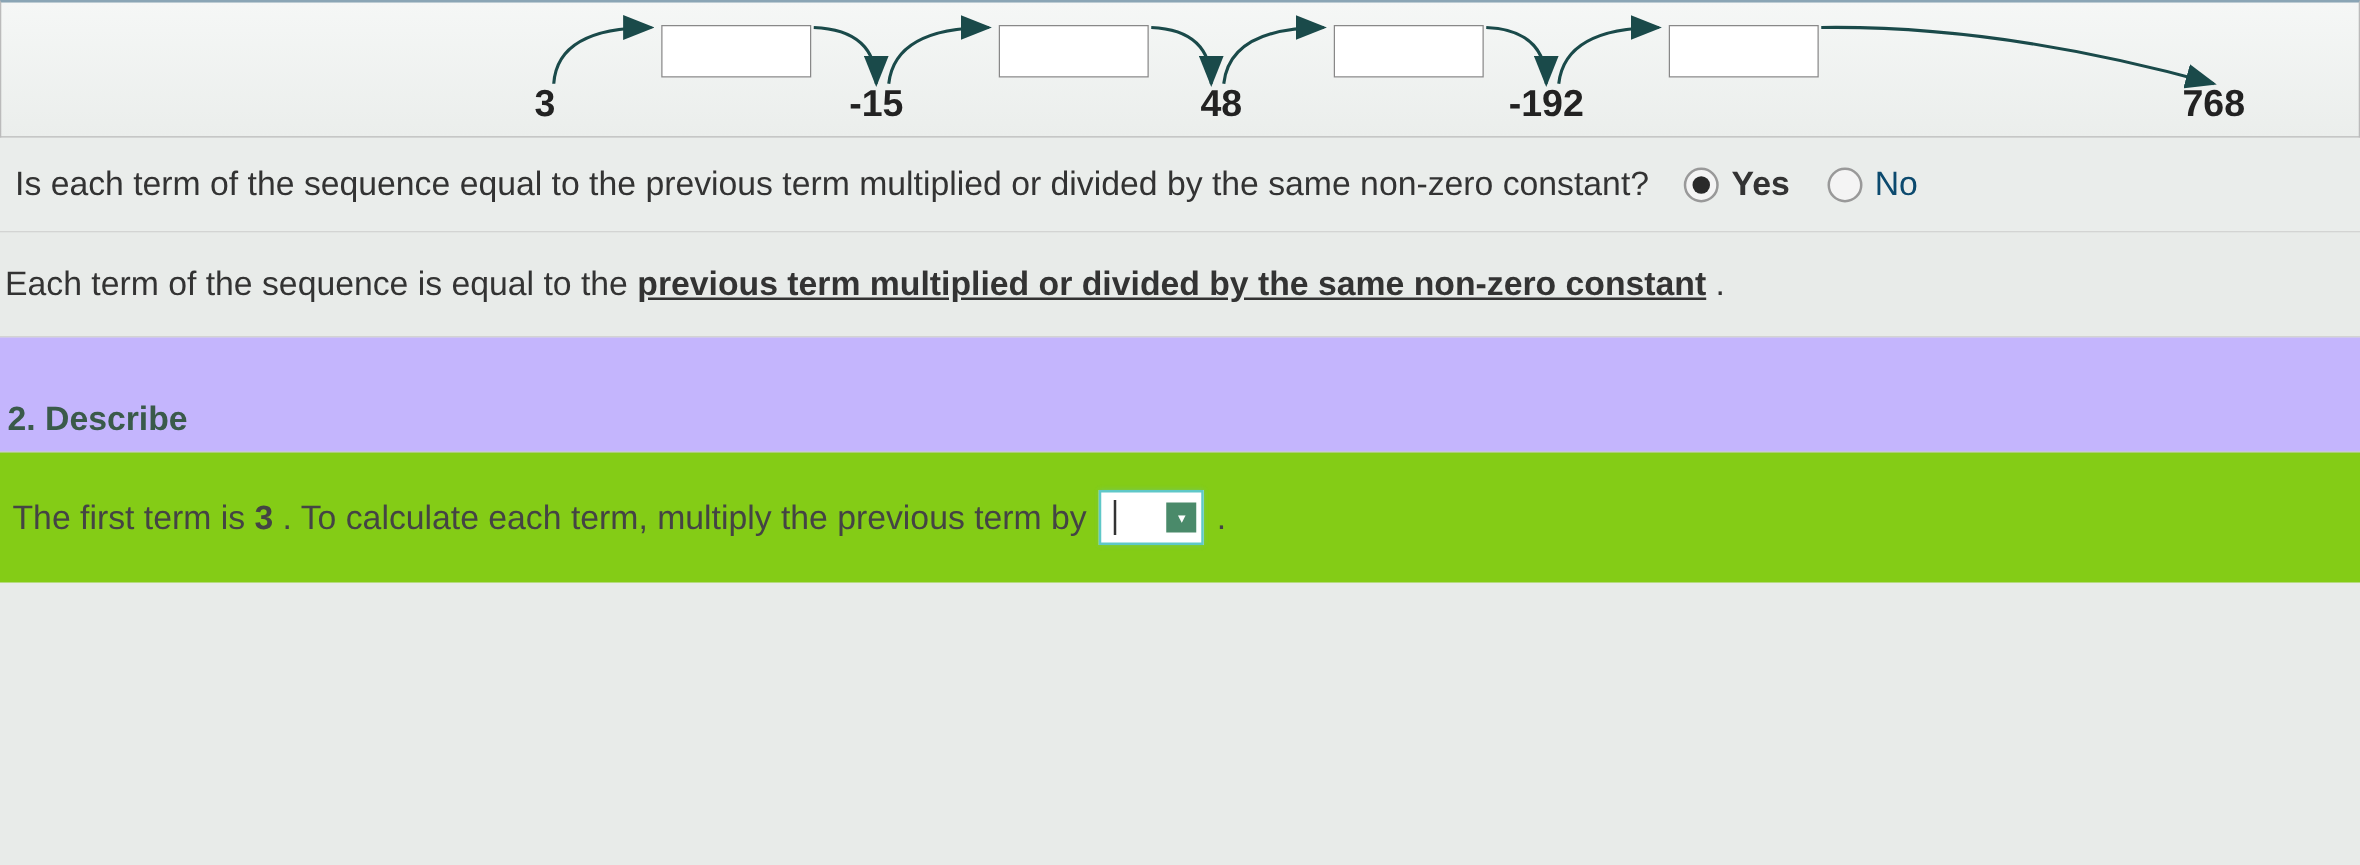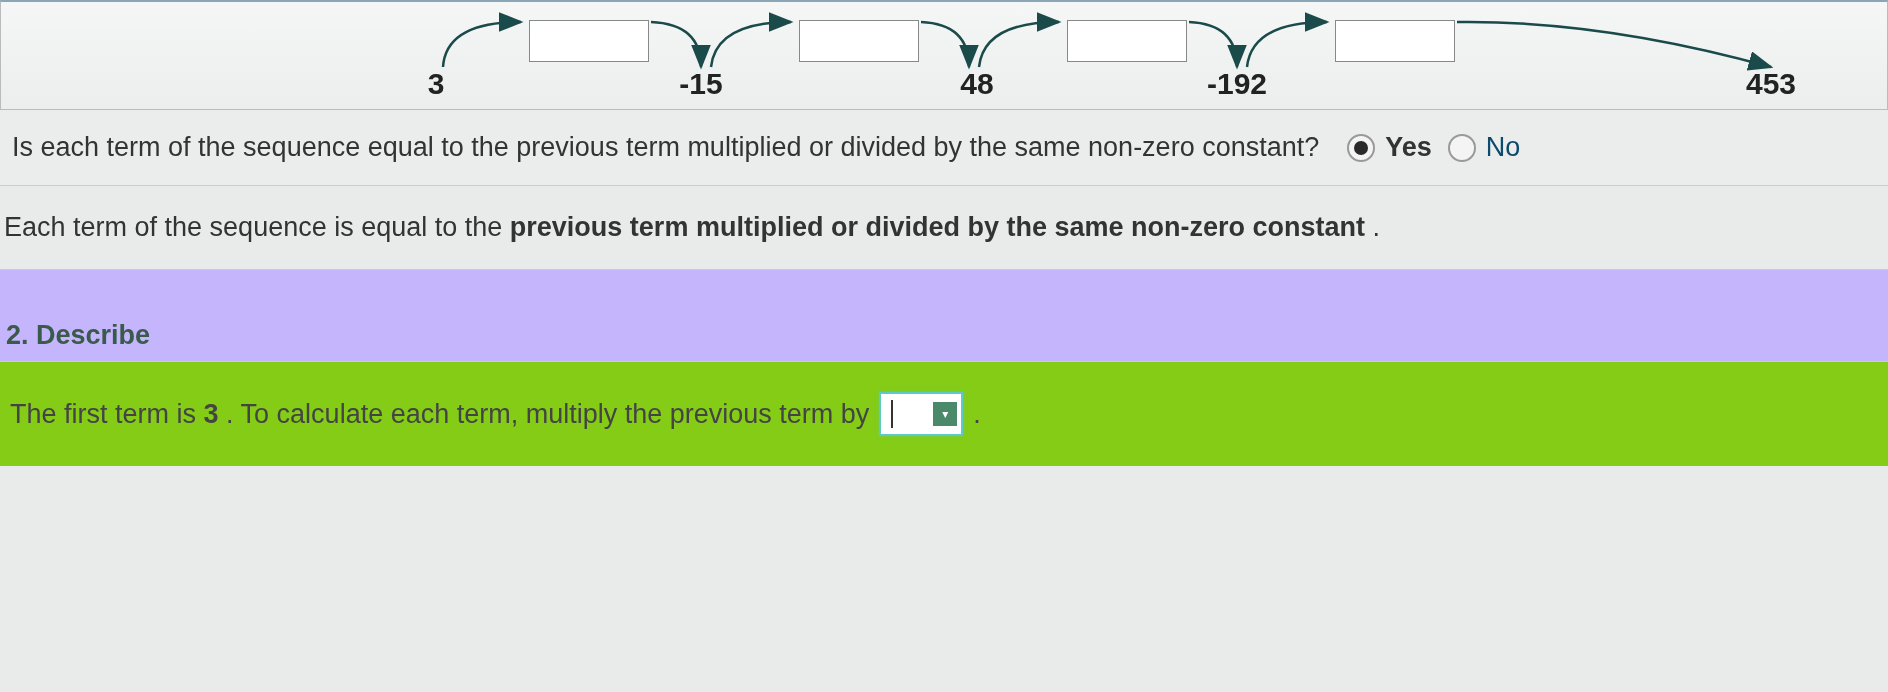--- a/index.html
+++ b/index.html
@@ -50,21 +50,21 @@
       color: #333;
       border-bottom: 1px solid #ccc;
       display: flex;
       align-items: center;
       gap: 28px;
       background: #eaedeb;
     }
     .radio-group {
       display: flex;
       align-items: flex-end;
-      gap: 16px;
+      gap: 30px;
     }
     .radio-option {
       display: flex;
       align-items: center;
       gap: 10px;
       cursor: pointer;
     }
     .radio-circle {
       width: 28px;
       height: 28px;
@@ -92,20 +92,21 @@
     }
     .answer-row {
       padding: 26px 10px 26px 4px;
       font-size: 27px;
       color: #333;
       border-bottom: 1px solid #ccc;
       background: #e8ebe9;
     }
     .answer-row b {
       font-weight: bold;
+      text-decoration: underline;
     }
     .section-header {
       padding: 50px 10px 10px 6px;
       font-size: 27px;
       font-weight: bold;
       color: #3a5a4a;
       border-bottom: 1px solid #ccc;
       background: #c4b5fd;
     }
     .describe-row {
@@ -169,21 +170,21 @@
 
     <path d="M 1246 55 Q 1251 10 1326 10" stroke="#1a4a4a" stroke-width="2.5" fill="none" marker-end="url(#arrowhead)"></path>
 
     <path d="M 1456 10 Q 1600 8 1770 55" stroke="#1a4a4a" stroke-width="2.5" fill="none" marker-end="url(#arrowhead)"></path>
   </svg>
 
   <div class="term" style="left:435px">3</div>
   <div class="term" style="left:700px">-15</div>
   <div class="term" style="left:976px">48</div>
   <div class="term" style="left:1236px">-192</div>
-  <div class="term" style="left:1770px">453</div>
+  <div class="term" style="left:1770px">768</div>
 
   <div class="input-box" style="left:588px"></div>
   <div class="input-box" style="left:858px"></div>
   <div class="input-box" style="left:1126px"></div>
   <div class="input-box" style="left:1394px"></div>
 </div>
 
 <div class="question-row">
   <span>Is each term of the sequence equal to the previous term multiplied or divided by the same non-zero constant?</span>
   <div class="radio-group">

